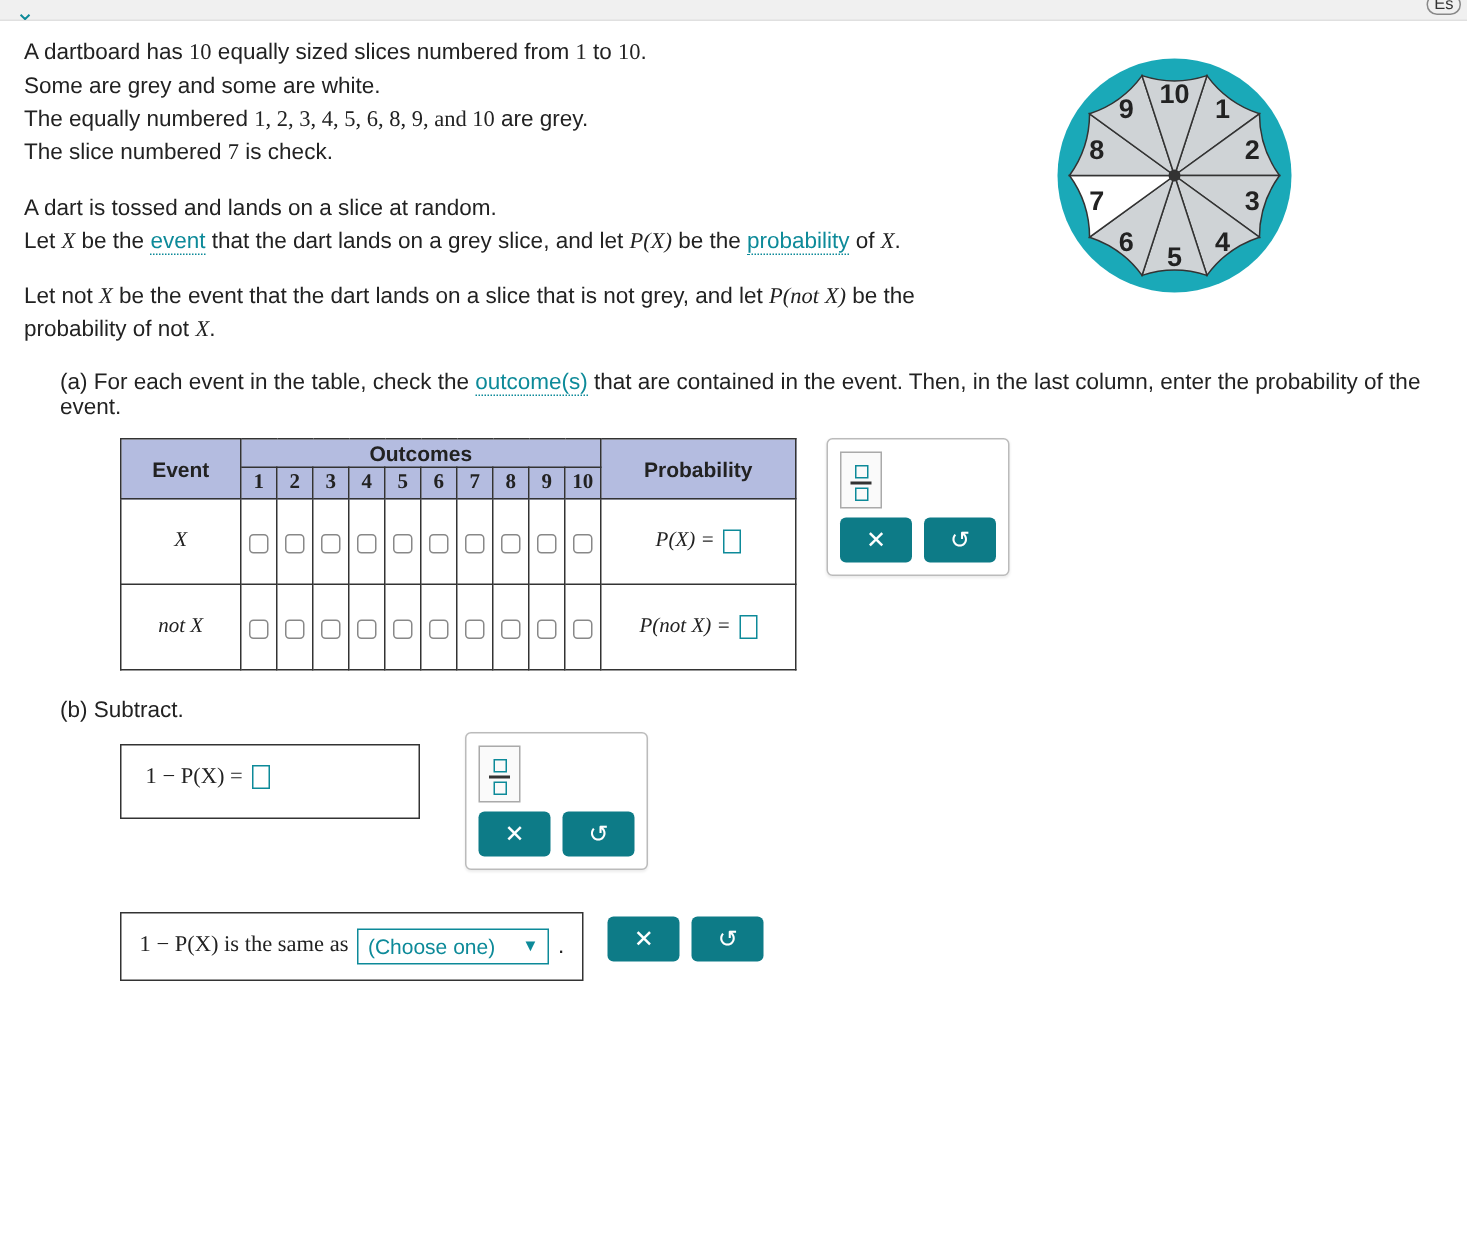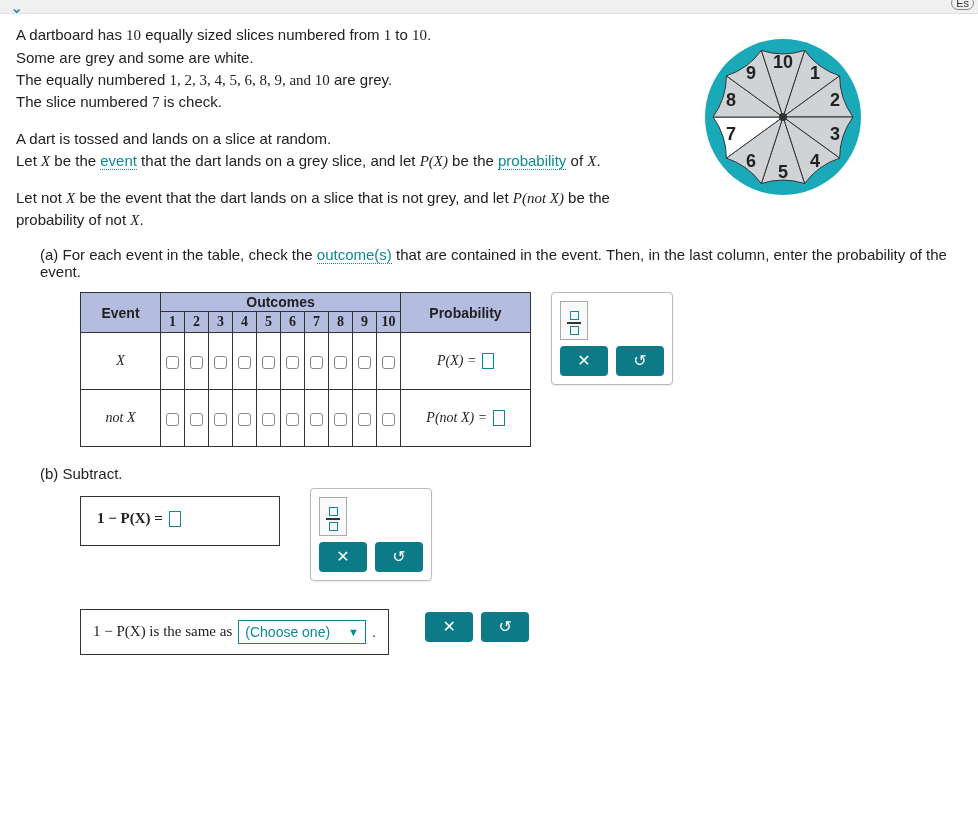--- a/index.html
+++ b/index.html
@@ -141,21 +141,20 @@
     gap: 20px;
   }
   .subtract-box {
     border: 1px solid #333;
     padding: 12px 16px;
     display: inline-block;
     min-width: 200px;
     min-height: 50px;
     margin-left: 40px;
     margin-top: 8px;
-    font-weight: bold;
   }
   .row-b-wrap {
     display: flex;
     align-items: flex-start;
     gap: 30px;
     margin-top: 6px;
   }
   .select-box {
     border: 1px solid #333;
     padding: 10px 12px;
@@ -173,21 +172,21 @@
     align-items: center;
     gap: 18px;
     cursor: pointer;
     font-size: 14px;
     justify-content: space-between;
   }
   .dropdown .arrow { color: #0d8a99; font-size: 11px; }
   .row-c-wrap {
     display: flex;
     align-items: center;
-    gap: 36px;
+    gap: 16px;
   }
 </style>
 </head>
 <body>
 
 <div class="top-bar">
   <span class="chevron">⌄</span>
   <span class="lang">Es</span>
 </div>
 

